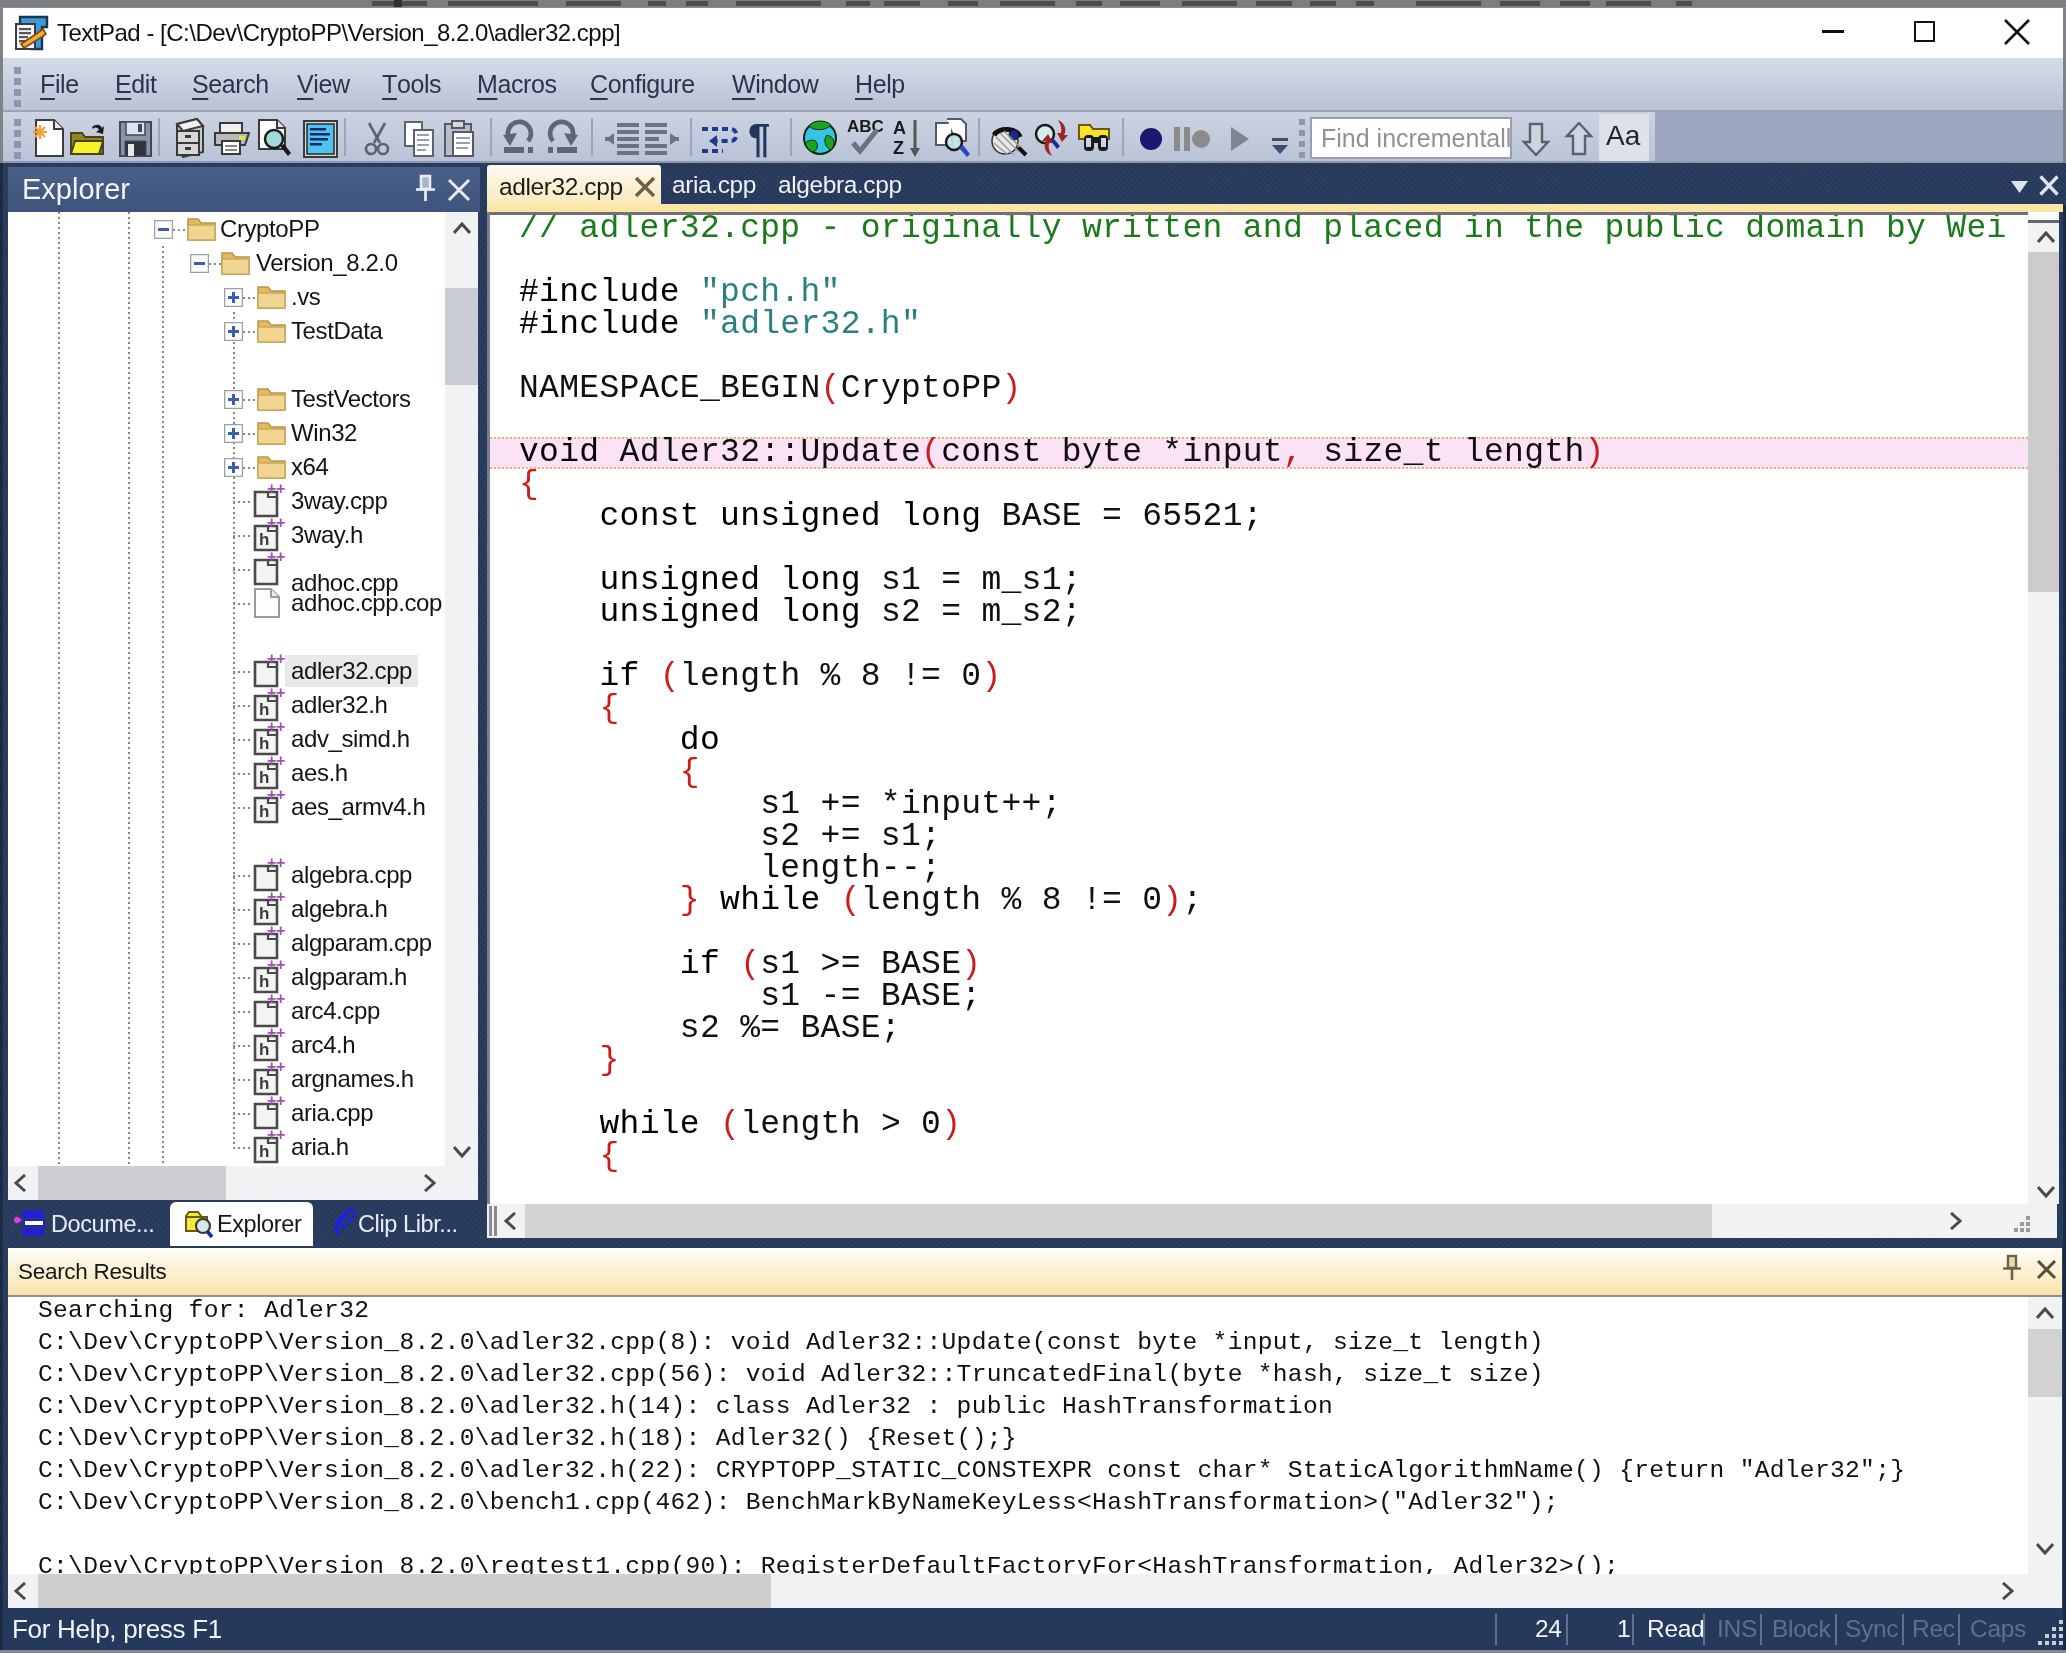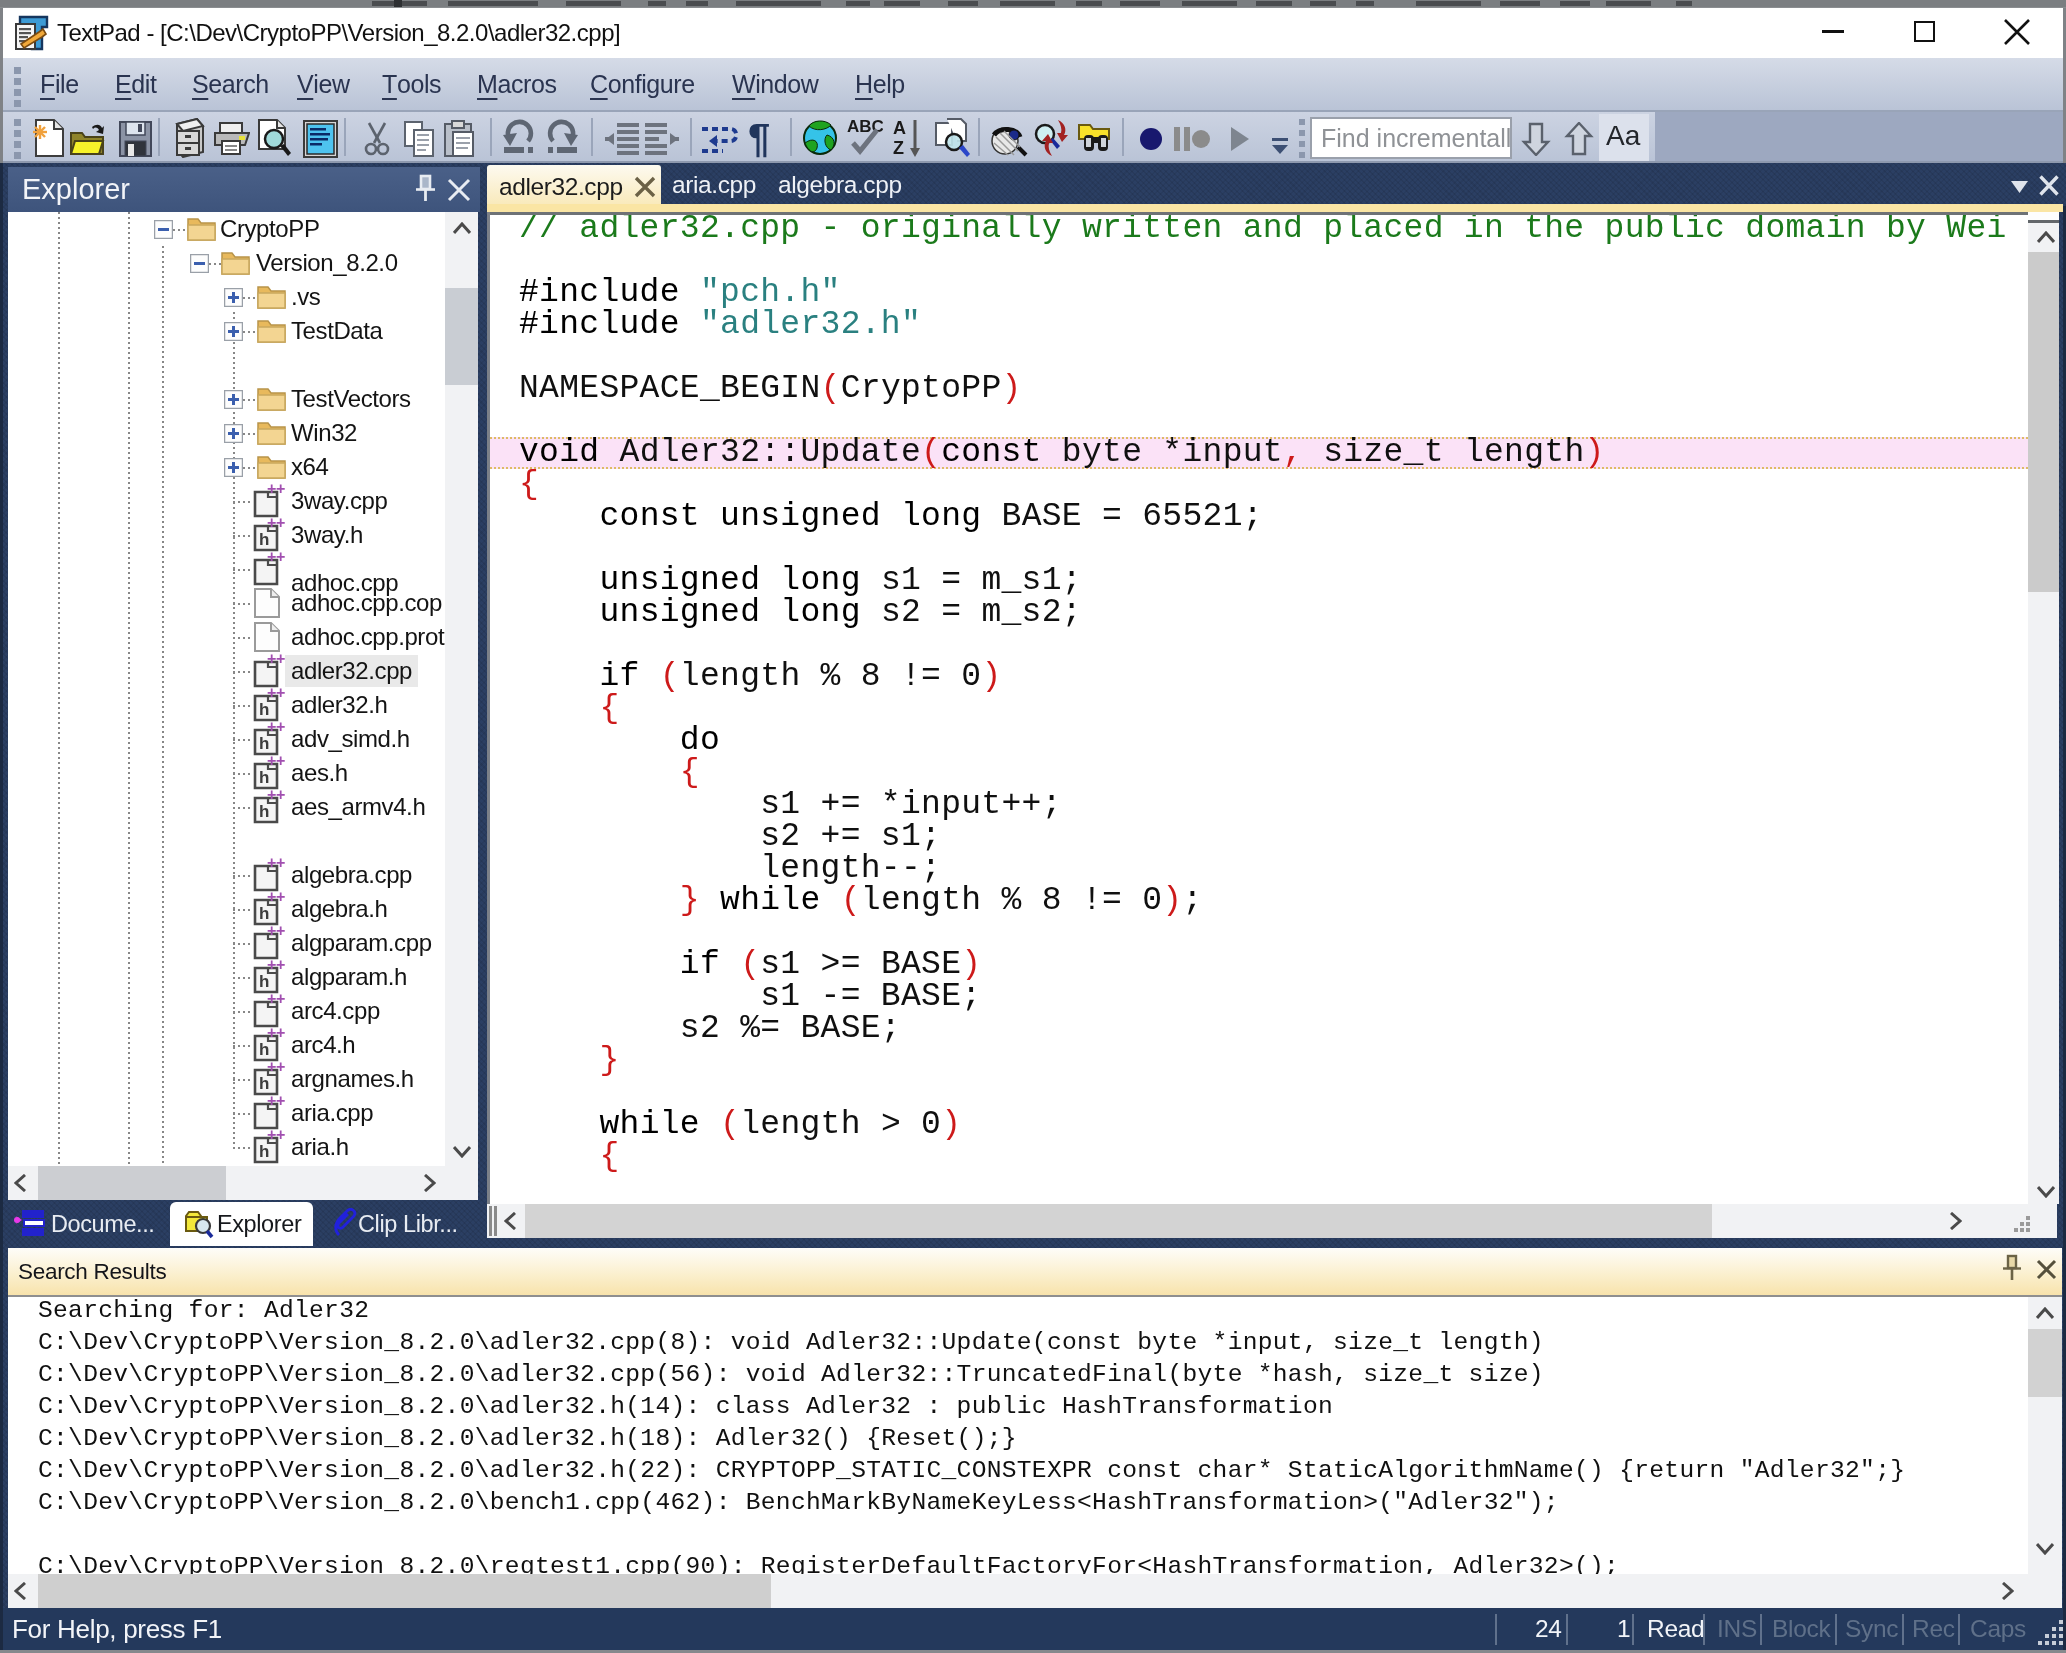--- a/index.html
+++ b/index.html
@@ -373,24 +373,20 @@
       </svg><div style="position:absolute;left:277px;top:1px;height:32px;display:flex;align-items:center;padding:0 6px">3way.h</div></div>
     <div class="trow" style="left:0;top:340px;width:437px"><div class="doth" style="left:225px;top:17px;width:20px"></div><svg width="34" height="34" viewBox="0 0 34 34" style="position:absolute;left:245px;top:0px">
         <path d="M2 8 L24 8 L24 32 L2 32 Z" fill="#f4f4f4" stroke="#4a4a4a" stroke-width="2.6"></path>
         <path d="M15 8 L15 13 L24 13" fill="none" stroke="#4a4a4a" stroke-width="2.2"></path>
         <text x="14" y="10" font-size="16" font-weight="bold" fill="#a14fb0">++</text>
       </svg><div style="position:absolute;left:277px;top:15px;height:32px;display:flex;align-items:center;padding:0 6px">adhoc.cpp</div></div>
     <div class="trow" style="left:0;top:374px;width:389px"><div class="doth" style="left:225px;top:17px;width:20px"></div><svg width="30" height="32" viewBox="0 0 30 32" style="position:absolute;left:245px;top:1px">
         <path d="M2 2 L18 2 L26 10 L26 30 L2 30 Z" fill="#fdfdfd" stroke="#9a9a9a" stroke-width="2"></path>
         <path d="M18 2 L18 10 L26 10" fill="#eee" stroke="#9a9a9a" stroke-width="2"></path>
       </svg><div style="position:absolute;left:277px;top:1px;height:32px;display:flex;align-items:center;padding:0 6px">adhoc.cpp.cop</div></div>
-    <div class="trow" style="left:0;top:408px;width:437px"><div class="doth" style="left:225px;top:17px;width:20px"></div><svg width="30" height="32" viewBox="0 0 30 32" style="position:absolute;left:245px;top:1px">
-        <path d="M2 2 L18 2 L26 10 L26 30 L2 30 Z" fill="#fdfdfd" stroke="#9a9a9a" stroke-width="2"></path>
-        <path d="M18 2 L18 10 L26 10" fill="#eee" stroke="#9a9a9a" stroke-width="2"></path>
-      </svg><div style="position:absolute;left:277px;top:1px;height:32px;display:flex;align-items:center;padding:0 6px">adhoc.cpp.prot</div></div>
     <div class="trow" style="left:0;top:442px;width:437px"><div class="doth" style="left:225px;top:17px;width:20px"></div><svg width="34" height="34" viewBox="0 0 34 34" style="position:absolute;left:245px;top:0px">
         <path d="M2 8 L24 8 L24 32 L2 32 Z" fill="#f4f4f4" stroke="#4a4a4a" stroke-width="2.6"></path>
         <path d="M15 8 L15 13 L24 13" fill="none" stroke="#4a4a4a" stroke-width="2.2"></path>
         <text x="14" y="10" font-size="16" font-weight="bold" fill="#a14fb0">++</text>
       </svg><div style="position:absolute;left:277px;top:1px;height:32px;display:flex;align-items:center;background:#e9e9e9;padding:0 6px">adler32.cpp</div></div>
     <div class="trow" style="left:0;top:476px;width:437px"><div class="doth" style="left:225px;top:17px;width:20px"></div><svg width="34" height="34" viewBox="0 0 34 34" style="position:absolute;left:245px;top:0px">
         <path d="M2 8 L24 8 L24 32 L2 32 Z" fill="#f4f4f4" stroke="#4a4a4a" stroke-width="2.6"></path>
         <path d="M15 8 L15 13 L24 13" fill="none" stroke="#4a4a4a" stroke-width="2.2"></path>
         <text x="6" y="27" font-size="17" font-weight="bold" fill="#3d3d3d">h</text>
         <text x="14" y="10" font-size="16" font-weight="bold" fill="#a14fb0">++</text>

